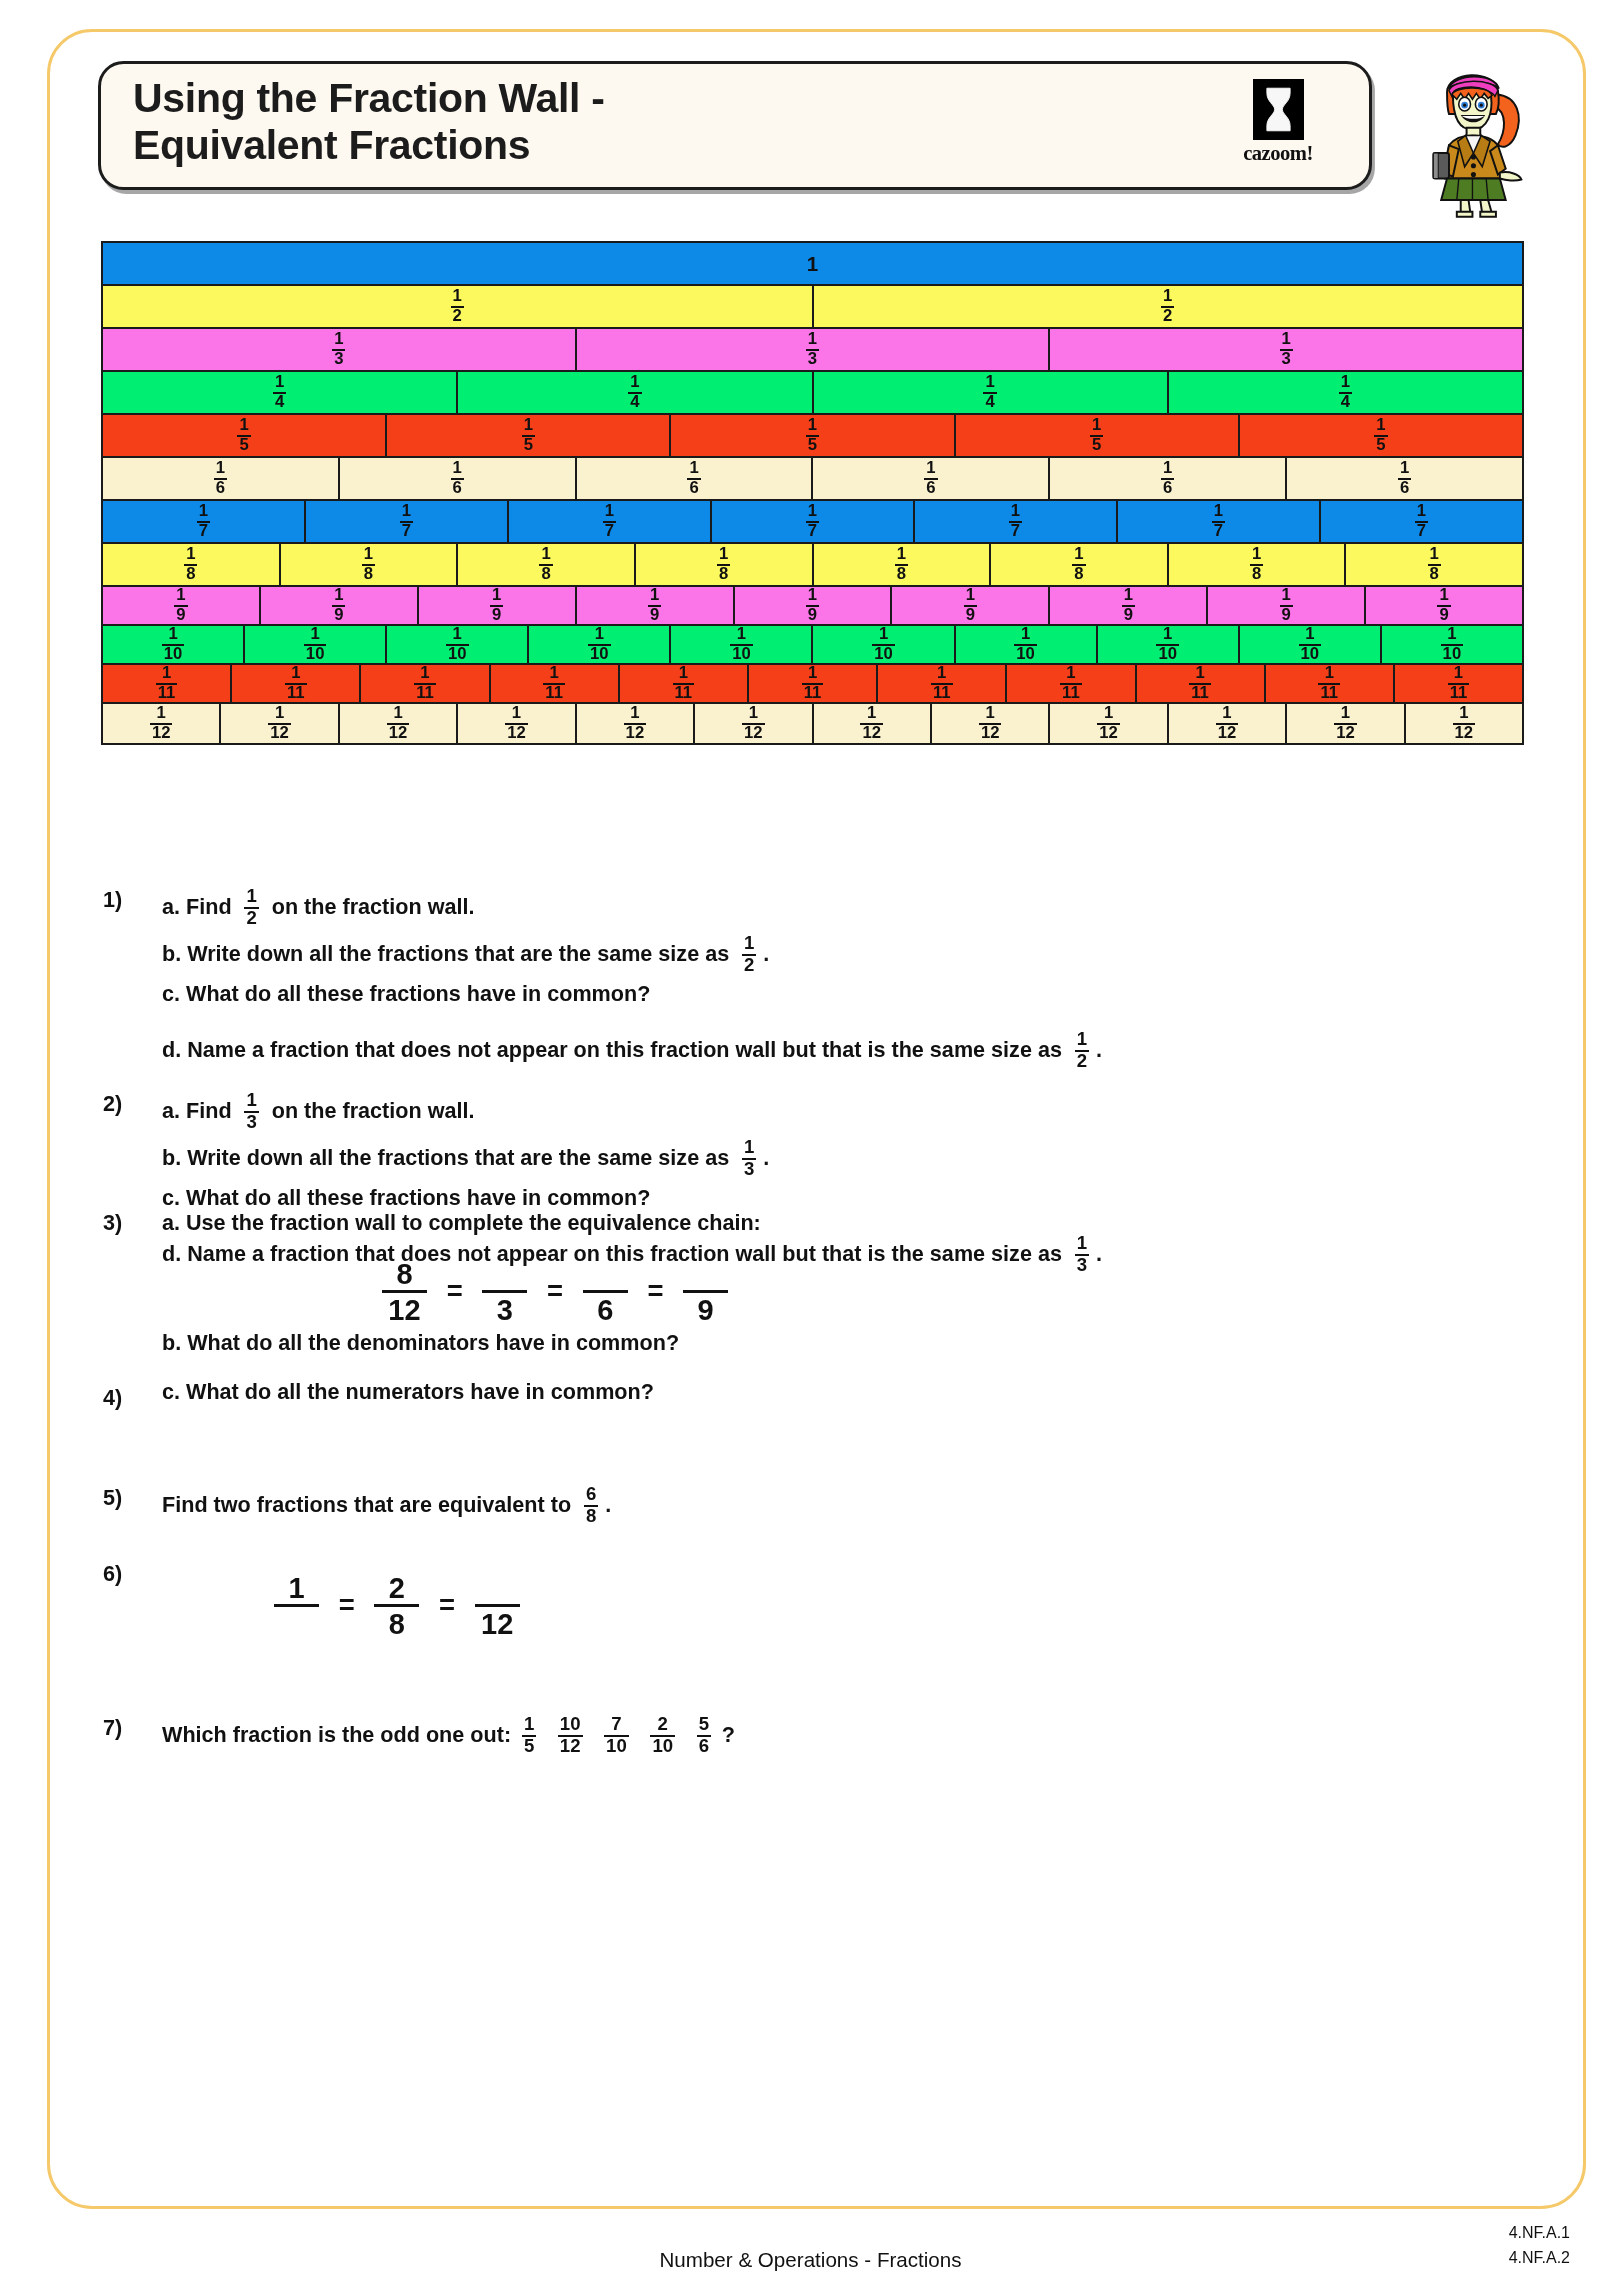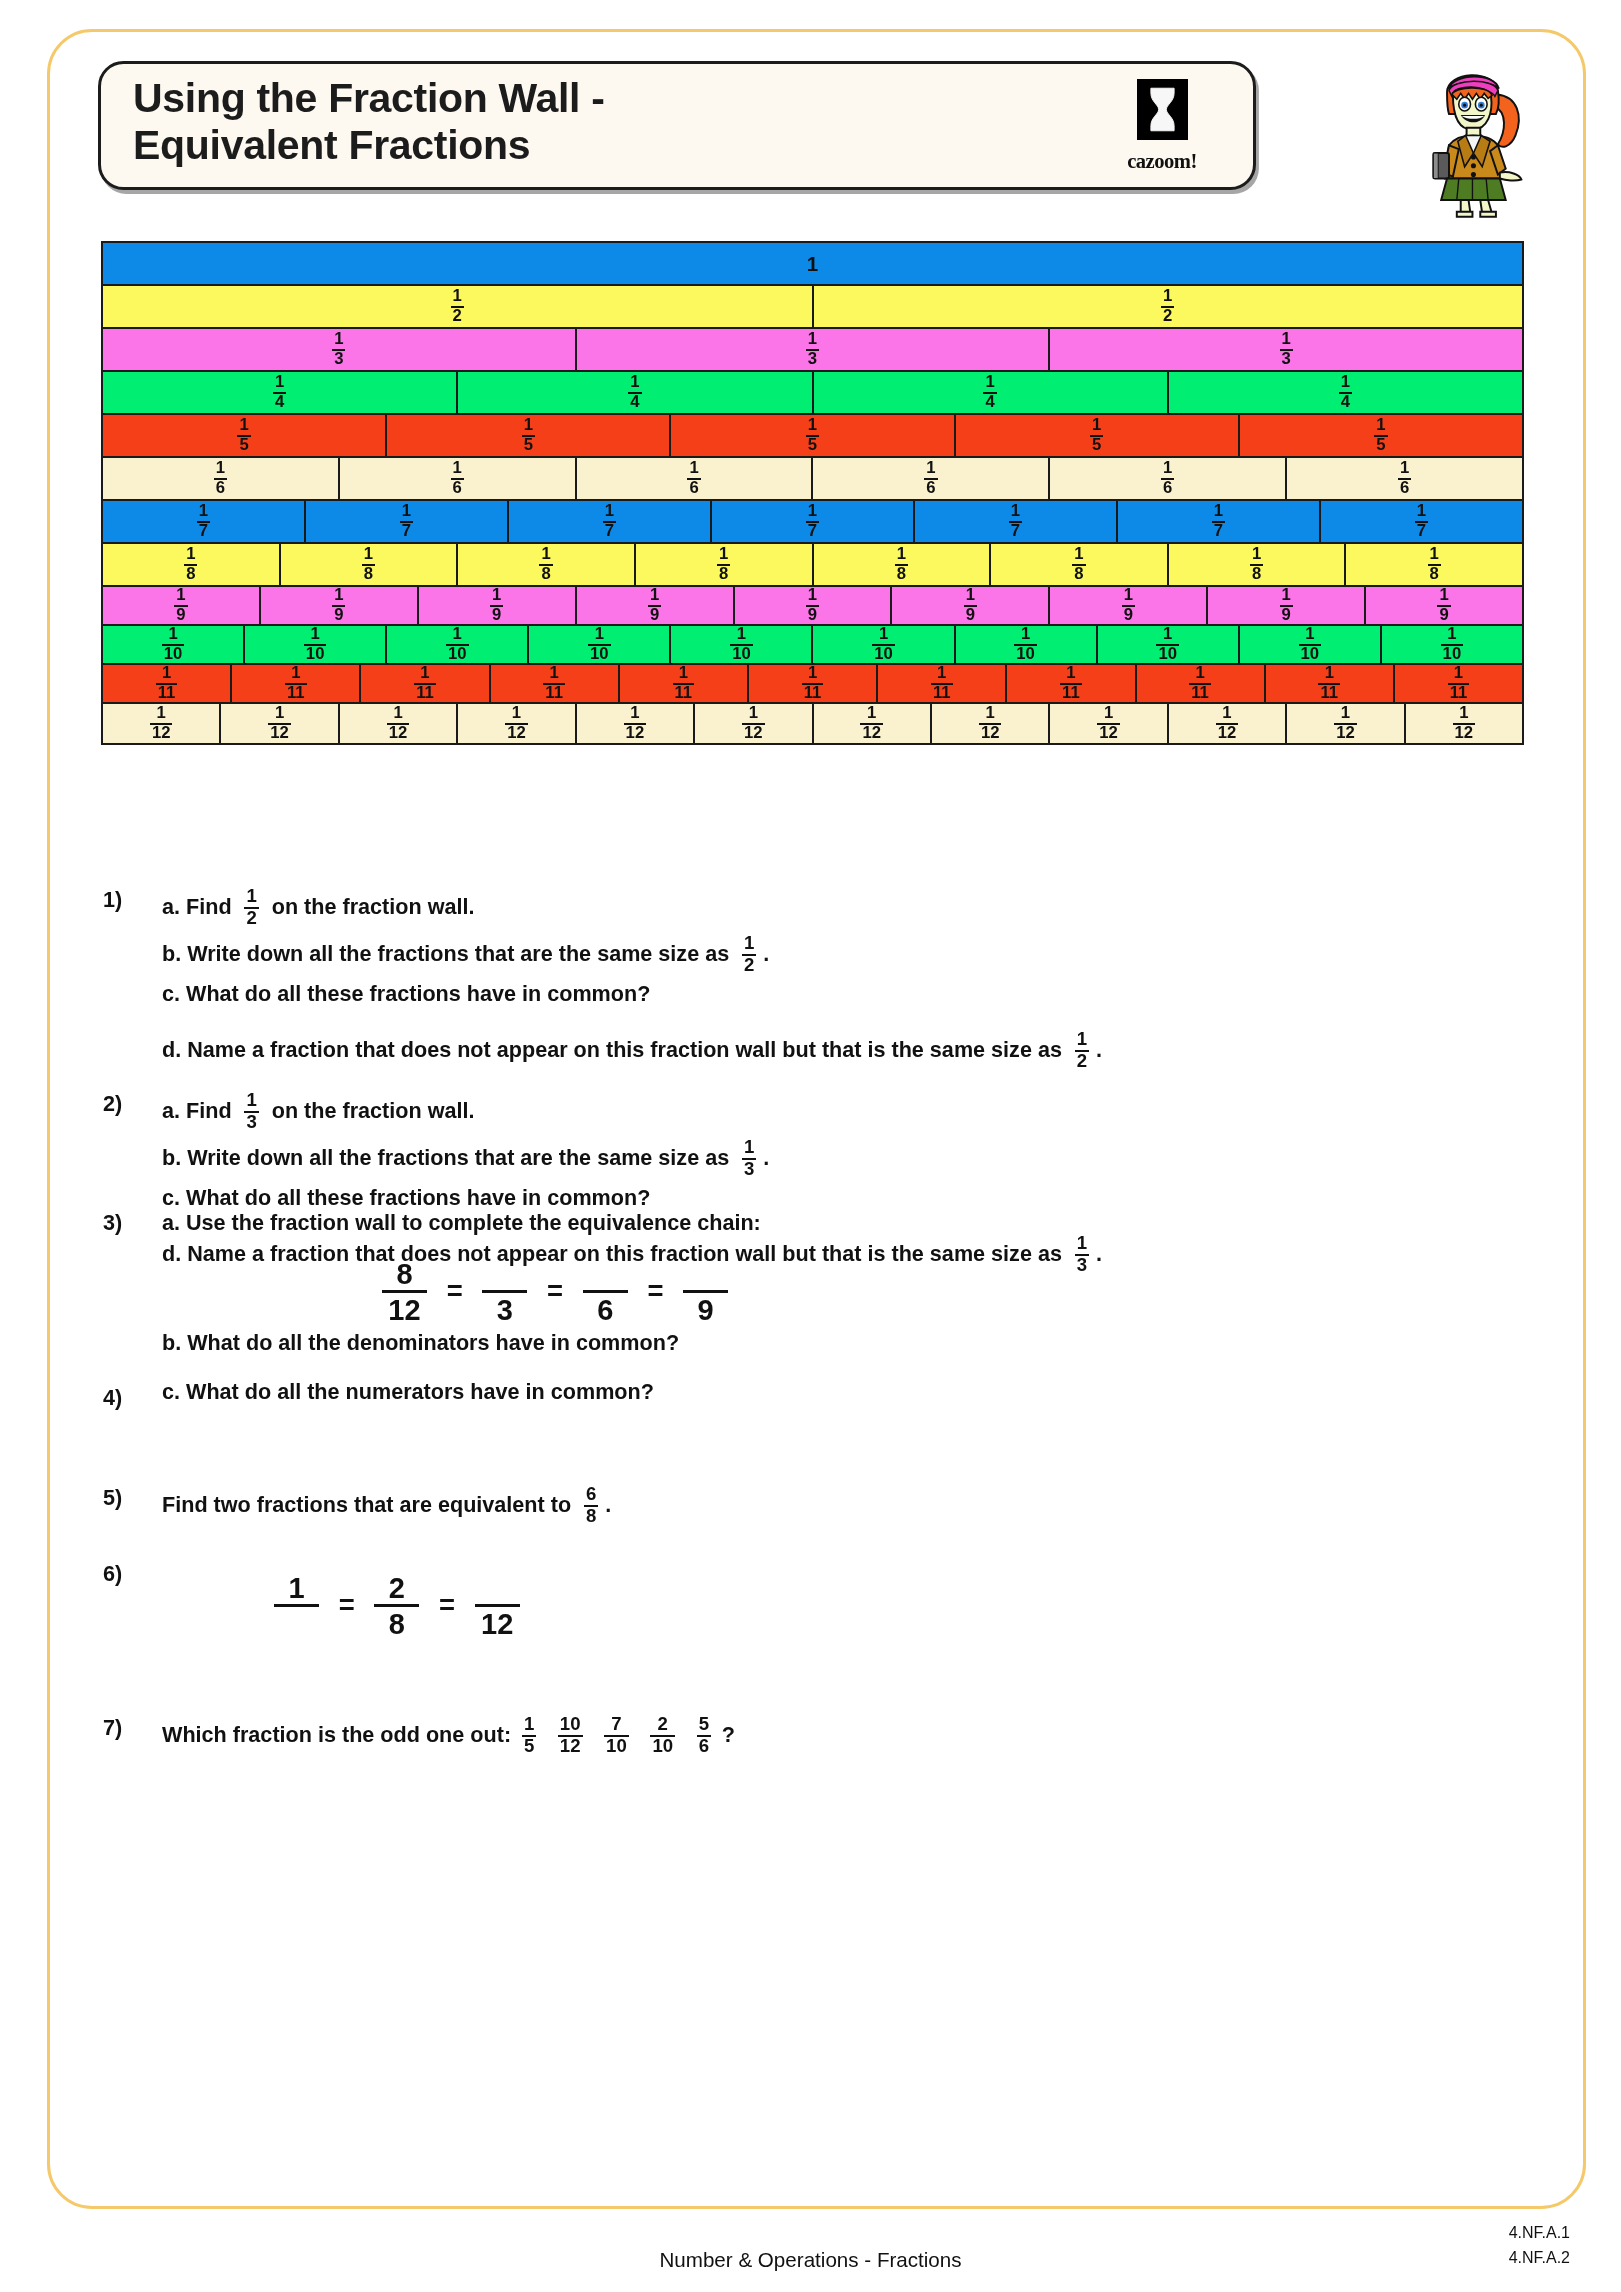--- a/index.html
+++ b/index.html
@@ -20,21 +20,21 @@
     border:3.9px solid #f5c96a;
     border-radius:45px;
     background:transparent;
     pointer-events:none;
   }
 
   
   #header-band {
     position:absolute;
     left:98px; top:61px;
-    width:1158px; height:129px;
+    width:1274px; height:129px;
   }
   #title-box {
     position:absolute; inset:0;
     background:#fdf9f0;
     border:3.9px solid #1c1c1c;
     border-radius:25.5px;
     box-shadow:2.9px 3.9px 0 rgba(0,0,0,.35);
   }
   #title-text {
     position:absolute;
@@ -53,21 +53,21 @@
     width:106px; height:96px;
     display:flex; flex-direction:column;
     align-items:center; justify-content:flex-start;
   }
   #brand-mark {
     width:51px; height:61px;
     background:#000;
     display:flex; align-items:center; justify-content:center;
   }
   #brand-word {
-    margin-top:10px;
+    margin-top:2px;
     font-family:"Liberation Serif", serif;
     font-weight:bold;
     font-size:20.6px;
     color:#111;
     letter-spacing:-0.5px;
   }
 
   
   #mascot { position:absolute; left:1404px; top:51px; width:133px; height:167px; }
 

